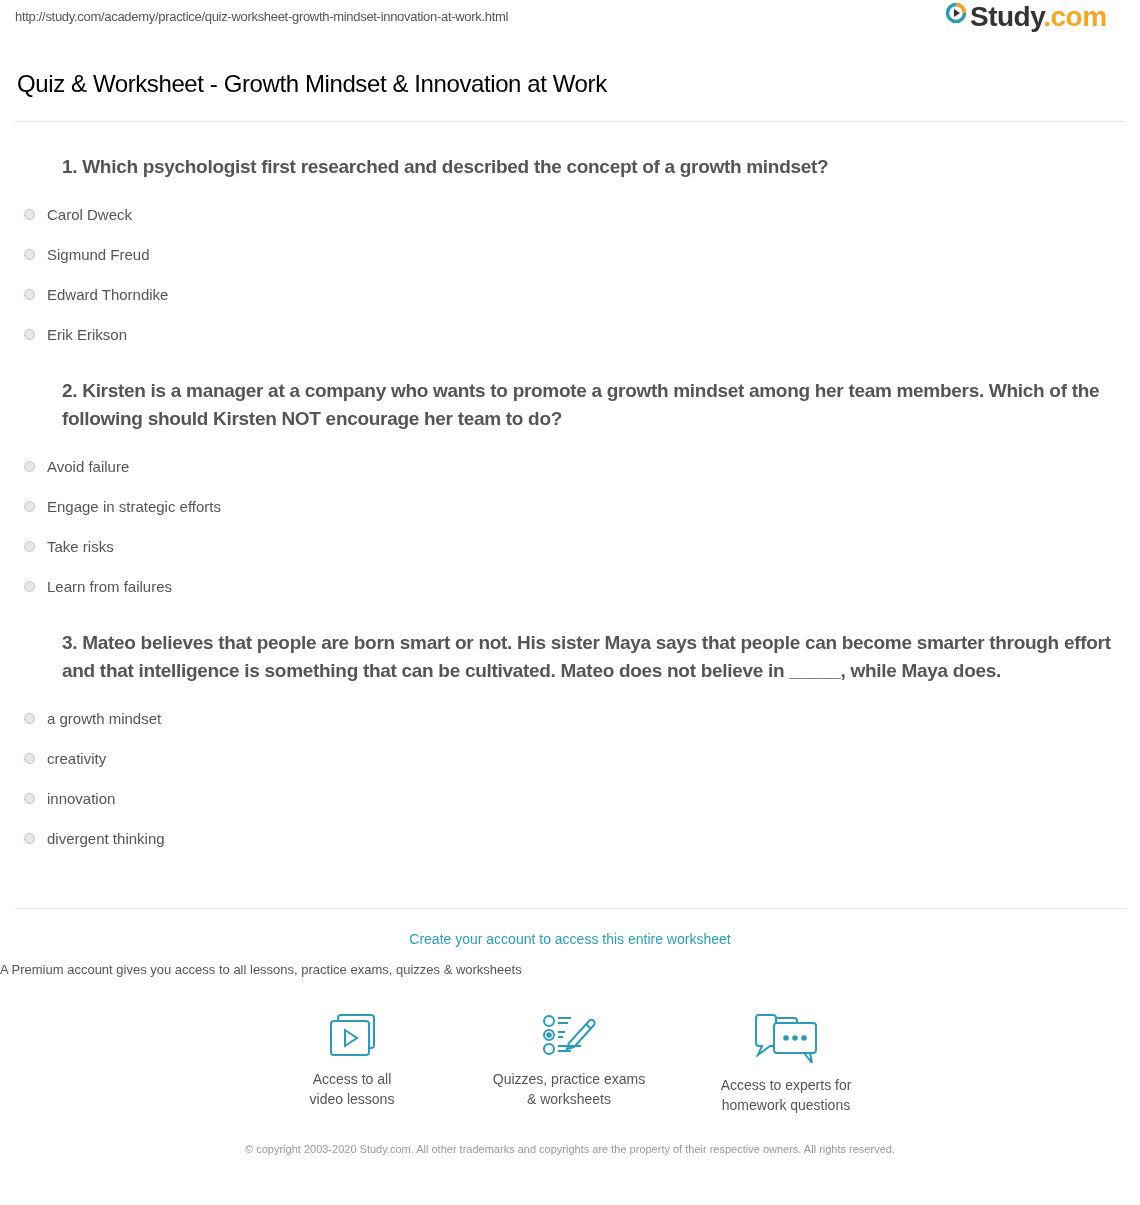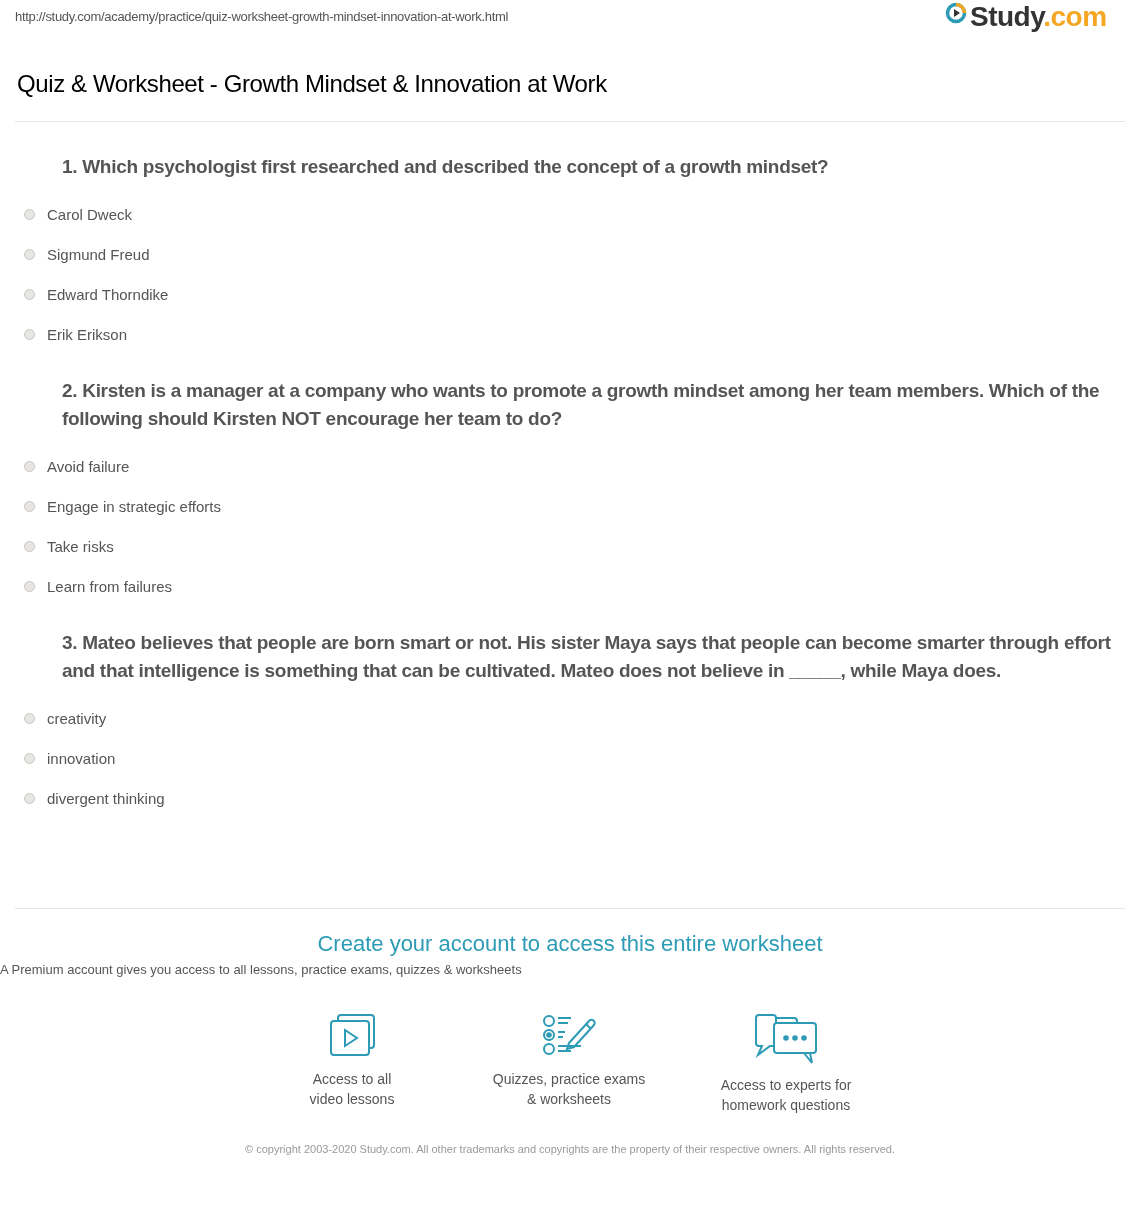--- a/index.html
+++ b/index.html
@@ -20,21 +20,21 @@
     .options { list-style: none; margin-top: 13px; }
     .option { display: flex; align-items: center; height: 40px; font-size: 15px; color: #555; font-family: "Liberation Sans", sans-serif; }
     .radio { width: 11px; height: 11px; border-radius: 50%; background: #e8e6e2; border: 1px solid #c8c6c2; margin-left: 9px; margin-right: 12px; flex: none; }
 
     .q1 { top: 153px; }
     .q2 { top: 377px; }
     .q3 { top: 629px; }
 
     .section-rule { position: absolute; left: 15px; right: 15px; top: 908px; height: 1px; background: #e6e6e6; }
 
-    .cta-title { position: absolute; left: 0; width: 1140px; top: 931px; text-align: center; font-size: 22px; color: #2d9bb5; font-family: "Liberation Sans", sans-serif; font-weight: normal; }
+    .cta-title { position: absolute; left: 0; width: 1140px; top: 931px; text-align: center; font-size: 14px; color: #2d9bb5; font-family: "Liberation Sans", sans-serif; font-weight: normal; }
     .cta-sub { position: absolute; left: 0; width: 1140px; top: 962px; text-align: left; font-size: 13px; color: #555; font-family: "Liberation Sans", sans-serif; }
 
     .features { position: absolute; top: 1013px; left: 0; width: 1140px; }
     .feature { position: absolute; width: 200px; text-align: center; }
     .feature svg { display: block; margin: 0 auto; }
     .feature-label { margin-top: 10px; font-size: 14px; line-height: 20px; color: #555; font-family: "Liberation Sans", sans-serif; }
     .f1 { left: 252px; }
     .f2 { left: 469px; }
     .f3 { left: 686px; }
 
@@ -99,20 +99,24 @@
         <span>Learn from failures</span>
       </li>
   </ul>
 </div>
 
 <div class="question q3">
   <div class="q-text">3. Mateo believes that people are born smart or not. His sister Maya says that people can become smarter through effort and that intelligence is something that can be cultivated. Mateo does not believe in _____, while Maya does.</div>
   <ul class="options">
     <li class="option">
         <span class="radio"></span>
+        <span>a growth mindset</span>
+      </li>
+    <li class="option">
+        <span class="radio"></span>
         <span>creativity</span>
       </li>
     <li class="option">
         <span class="radio"></span>
         <span>innovation</span>
       </li>
     <li class="option">
         <span class="radio"></span>
         <span>divergent thinking</span>
       </li>

